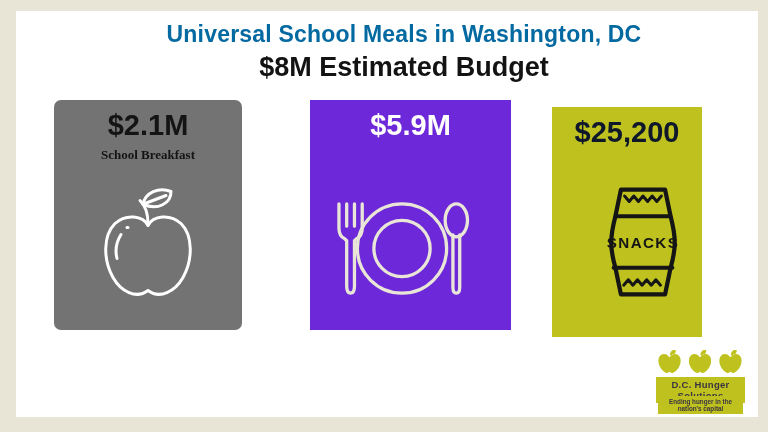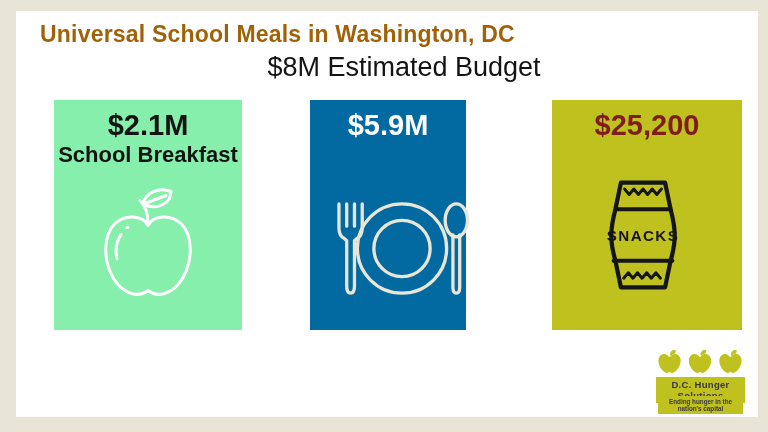--- a/index.html
+++ b/index.html
@@ -2,33 +2,33 @@
 <html><head>
 <meta charset="utf-8">
 <style>
   html,body{margin:0;padding:0;background:#e8e5d6;}
   .stage{
     position:relative;width:768px;height:432px;background:#e8e5d6;
     font-family:"Liberation Sans",sans-serif;overflow:hidden;
   }
   .panel{position:absolute;left:16px;top:11px;width:742px;height:406px;background:#ffffff;}
   .main-title{
-    position:absolute;left:40px;top:21px;width:728px;
-    font-size:23px;font-weight:700;color:#a16207;letter-spacing:.2px;line-height:26px;
+    position:absolute;left:40px;top:21px;width:728px;text-align:center;
+    font-size:23px;font-weight:700;color:#0369a1;letter-spacing:.2px;line-height:26px;
   }
   .subtitle{
     position:absolute;left:40px;top:52px;width:728px;text-align:center;
-    font-size:27px;font-weight:400;color:#131313;line-height:31px;
+    font-size:27px;font-weight:700;color:#131313;line-height:31px;
   }
   .card{position:absolute;top:100px;height:230px;text-align:center;}
-  .card.breakfast{left:54px;width:188px;background:#86efac;color:#141414;}
-  .card.lunch{left:310px;width:156px;background:#0369a1;color:#ffffff;}
-  .card.snacks{left:552px;width:190px;background:#bfc21e;color:#7f1d1d;}
+  .card.breakfast{left:54px;width:188px;background:#737373;color:#141414;border-radius:7px;}
+  .card.lunch{left:310px;width:201px;background:#6d28d9;color:#ffffff;}
+  .card.snacks{left:552px;width:150px;background:#bfc21e;color:#0f172a;margin-top:7px;}
   .amount{margin-top:9px;font-size:29px;font-weight:800;line-height:33px;}
-  .card-label{font-size:22px;font-weight:700;line-height:26px;}
+  .card-label{font-size:13px;font-weight:700;line-height:26px;font-family:Liberation Serif, serif;}
   .icon{position:absolute;display:block;}
   .apple-icon{left:44px;top:88px;width:100px;height:118px;}
   .plate-icon{left:19px;top:100px;width:146px;height:97px;}
   .bag-icon{left:45px;top:74px;width:92px;height:122px;}
   .logo-apples{position:absolute;left:657px;top:348px;width:86px;height:27px;}
   .logo-name{
     position:absolute;left:656px;top:377px;width:89px;background:#bfc21e;color:#3a3442;
     font-size:9.5px;font-weight:700;text-align:center;padding:2px 0;letter-spacing:.3px;
   }
   .logo-tagline{

